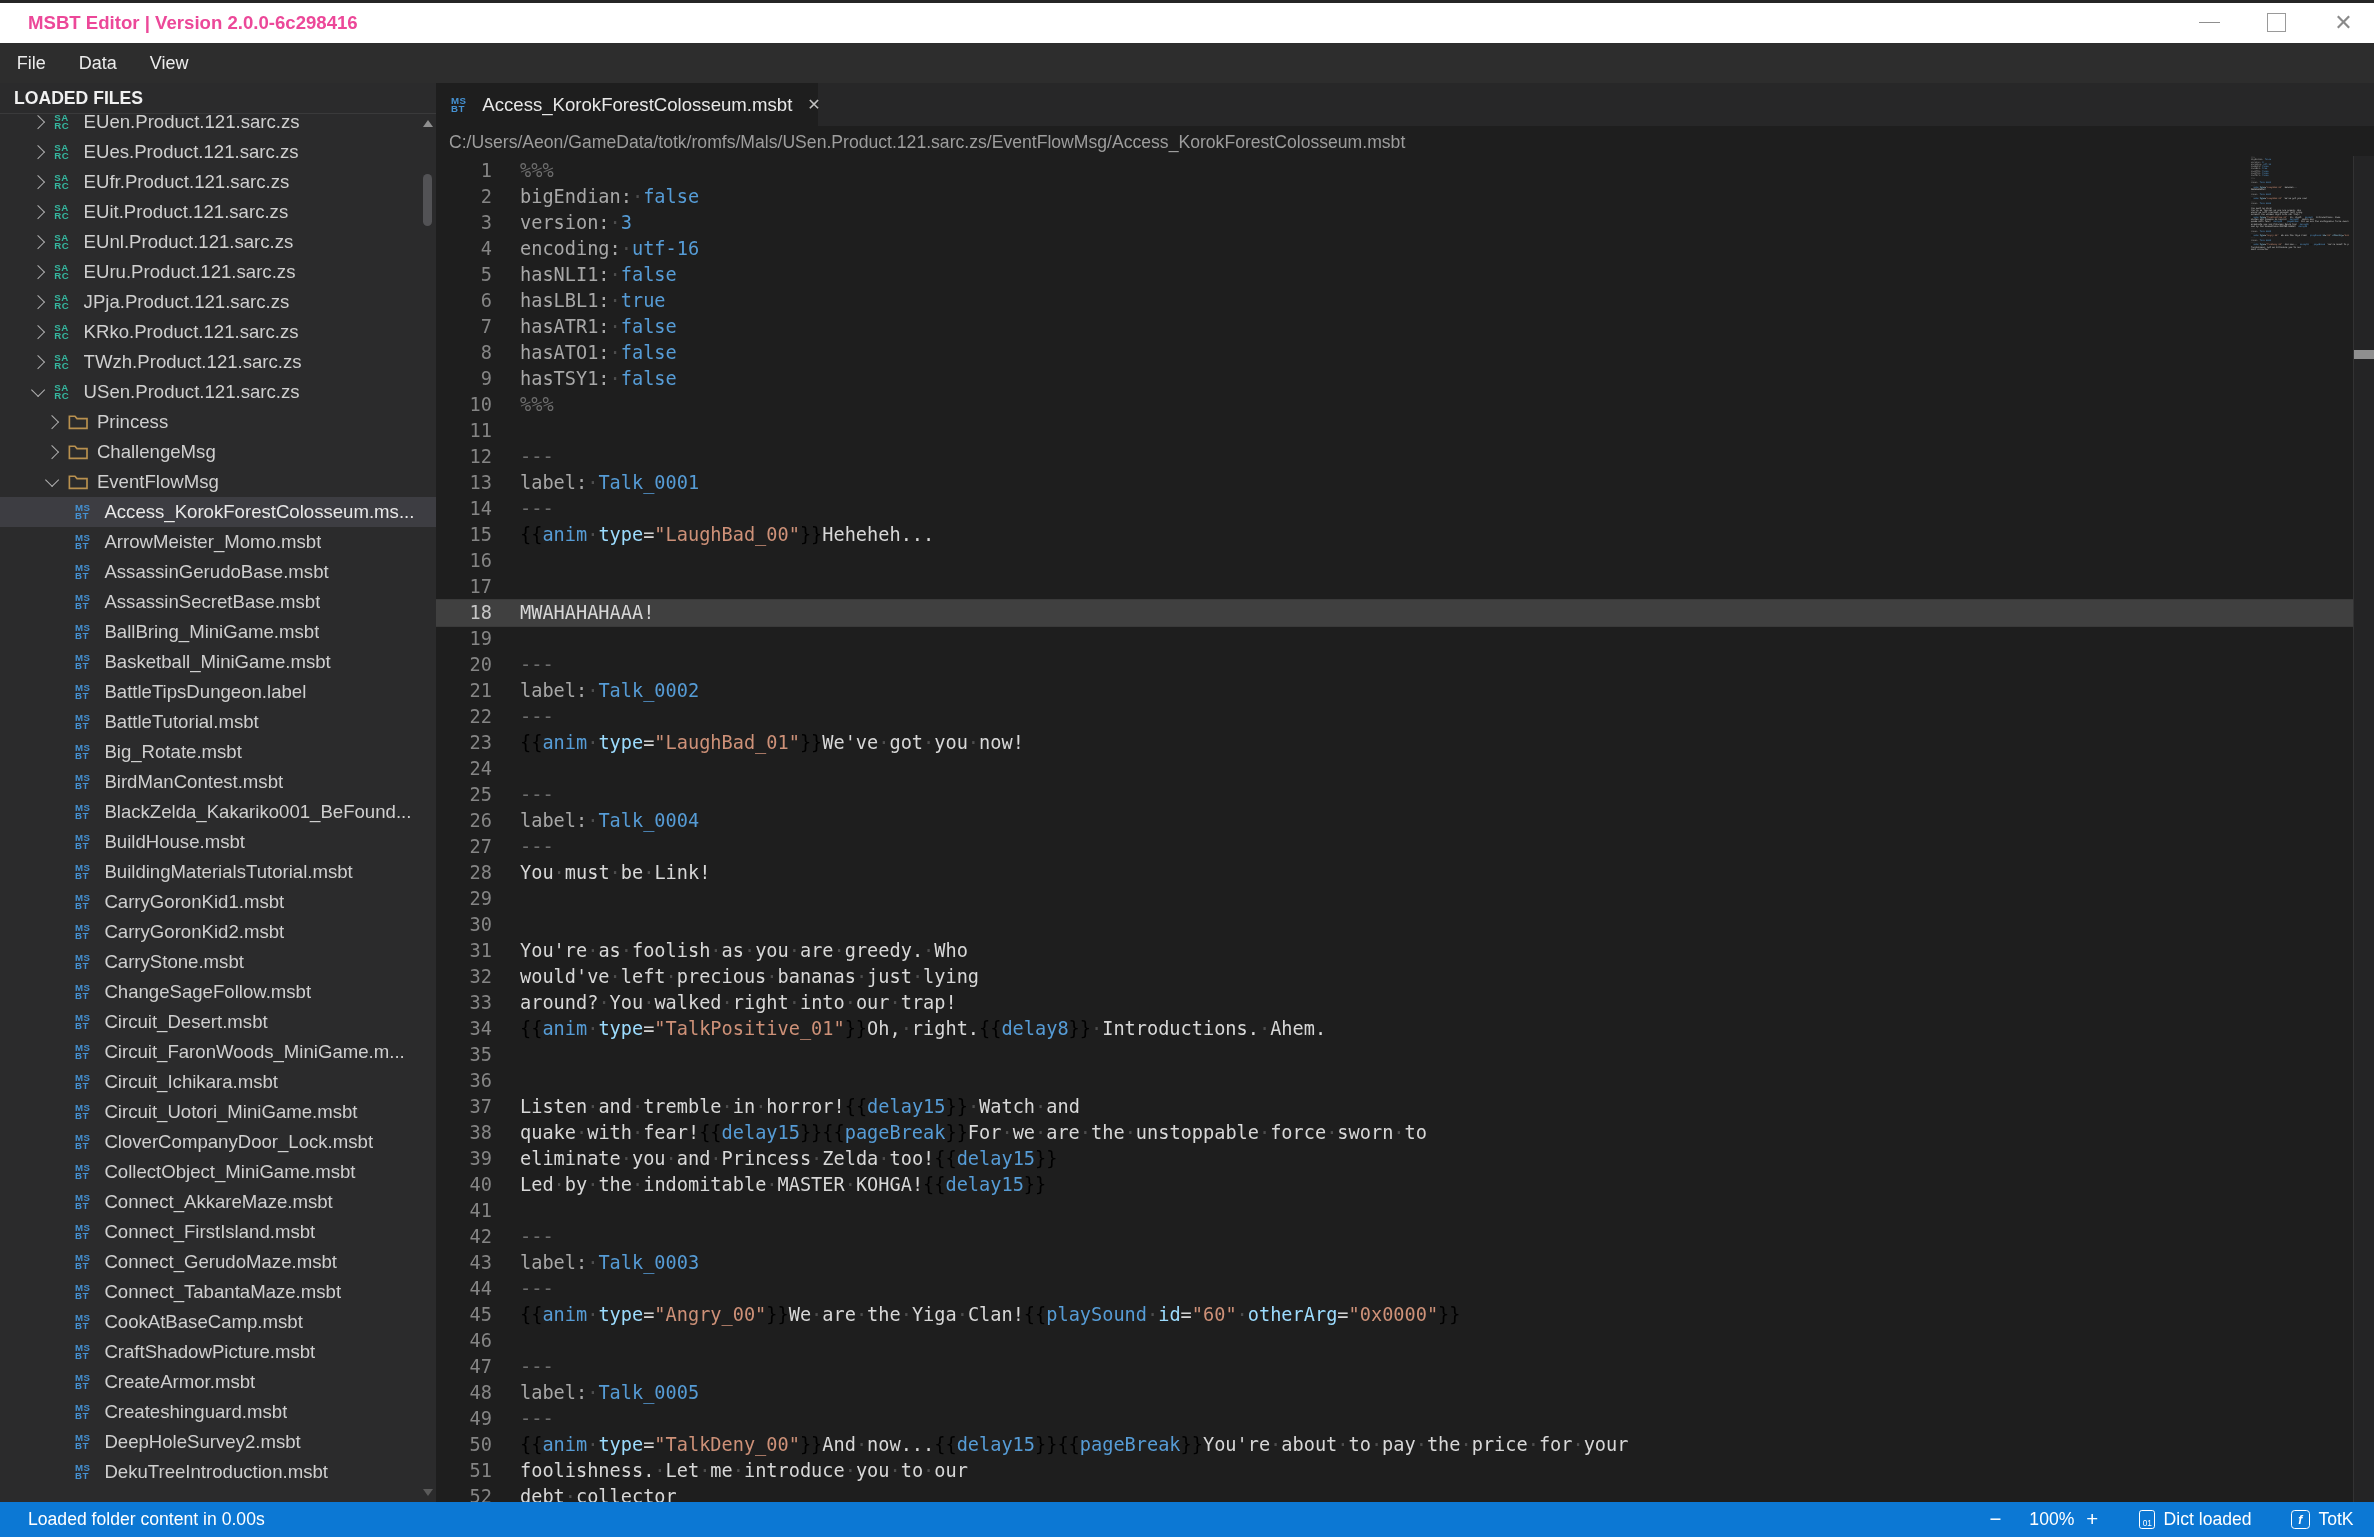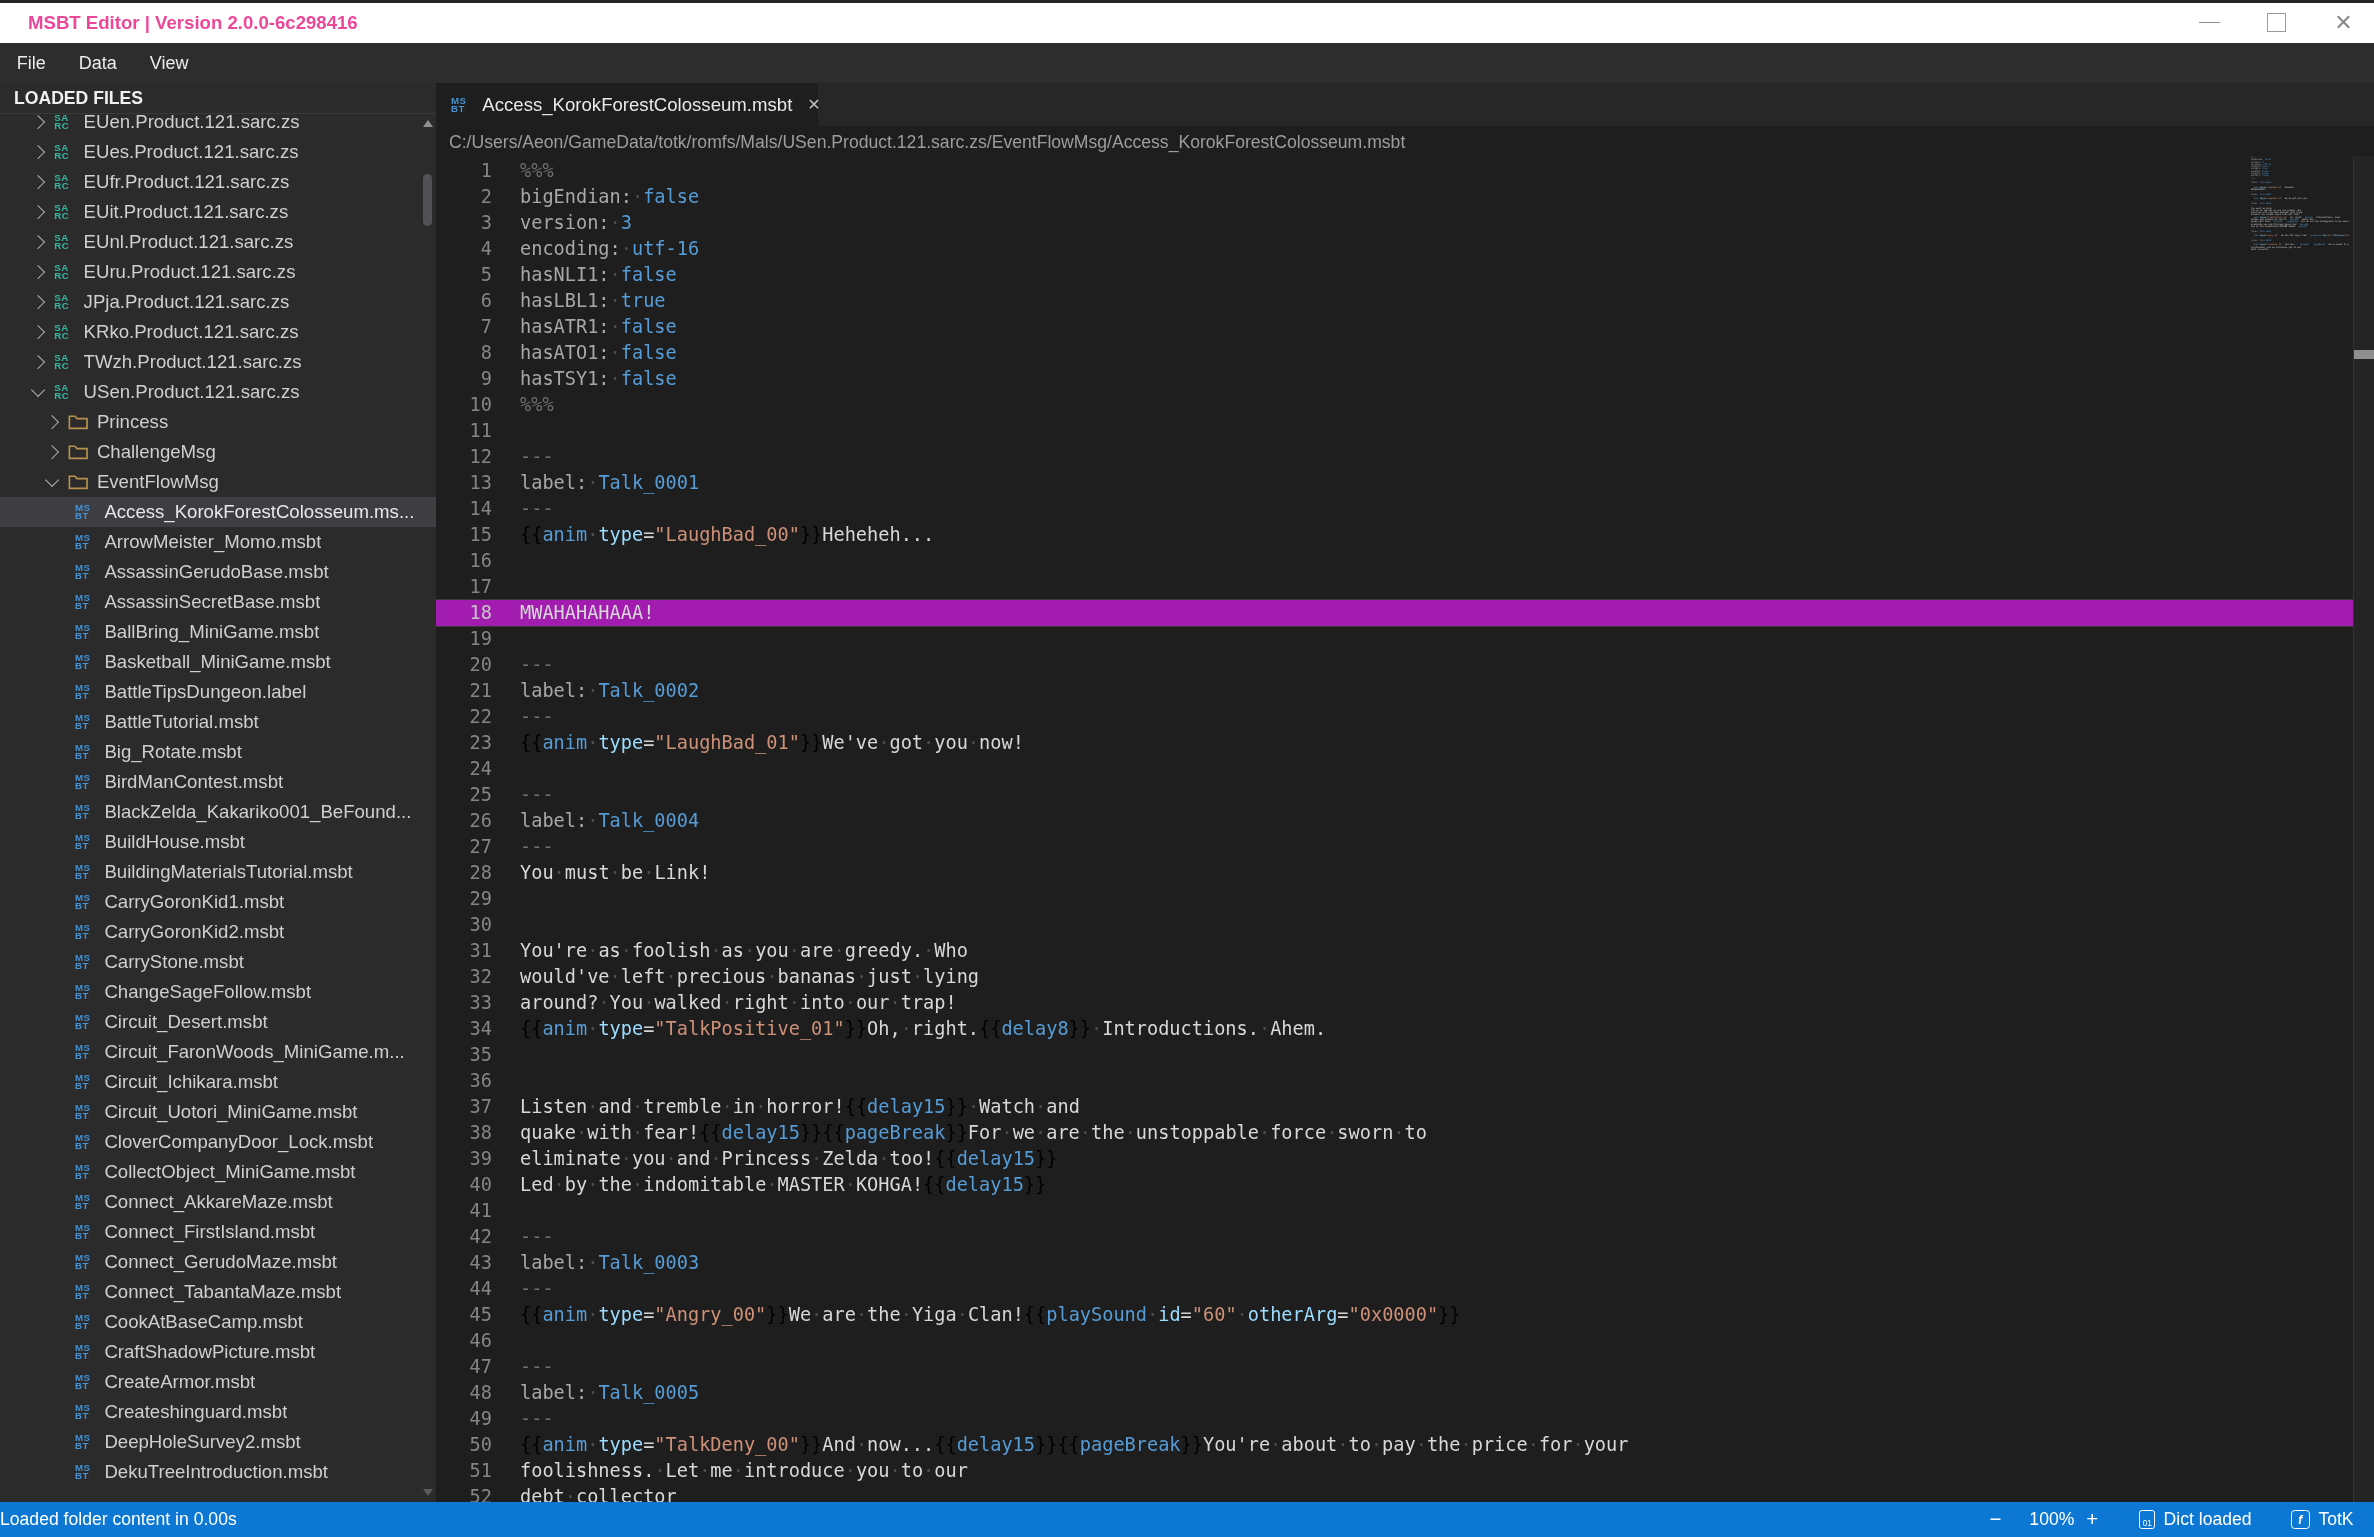--- a/index.html
+++ b/index.html
@@ -70,21 +70,21 @@
                 color:#9d9d9d; font-size:17.6px; line-height:32px; padding-left:13px;
                 white-space:nowrap; }
 
   
   .editor { position:absolute; left:436px; right:21.3px; top:158px; bottom:35px;
             background:#1e1e1e; overflow:hidden; }
   .code-line { height:26px; display:flex; font-family:"DejaVu Sans Mono", monospace;
                font-size:18.6px; line-height:26px; white-space:pre; }
   .code-line .ln { width:56px; flex:none; text-align:right; color:#858585; }
   .code-line .lc { padding-left:28px; }
-  .code-line.current { background:#a21caf;
+  .code-line.current { background:#404040;
                        box-shadow:0 -0.9px 0 #3d3d3d, 0 0.9px 0 #3d3d3d; }
   .code-line.current .ln { color:#c6c6c6; }
   .t-cmt  { color:#6e6e6e; }
   .t-key  { color:#a8a8a8; }
   .t-val  { color:#569cd6; }
   .t-tag  { color:#569cd6; }
   .t-attr { color:#9cdcfe; }
   .t-str  { color:#ce9178; }
   .t-op   { color:#d4d4d4; }
   .t-txt  { color:#d8d8d8; }
@@ -97,21 +97,21 @@
              white-space:pre; }
 
   
   .ed-scroll { position:absolute; right:0; top:156px; bottom:35px; width:21.3px;
                background:#242425; border-left:0.9px solid #333334; }
   .ed-thumb { position:absolute; top:194px; left:0; right:0; height:9.3px; background:#8f8f8f; }
 
   
   .statusbar { position:absolute; left:0; right:0; bottom:0; height:35px; background:#0c78d4;
                color:#ffffff; display:flex; align-items:center; font-size:17.6px; }
-  .status-msg { }
+  .status-msg { padding-left:28px; }
   .status-right { margin-left:auto; display:flex; align-items:center; gap:0; padding-right:20.4px; }
   .zoom-out { margin-right:28px; font-size:20.4px; }
   .zoom-level { margin-right:12px; }
   .zoom-in { margin-right:41px; font-size:20.4px; }
   .dict-icon { width:16px; height:19.5px; border:1.9px solid #ffffff; border-radius:2.8px;
                font-size:8.3px; font-weight:normal; display:flex; align-items:flex-end;
                justify-content:center; margin-right:8.3px; line-height:9.3px; }
   .dict-label { margin-right:39px; }
   .game-icon { width:19.5px; height:19.5px; border:1.9px solid #ffffff; border-radius:3.7px;
                font-size:12px; font-weight:bold; font-style:italic;

